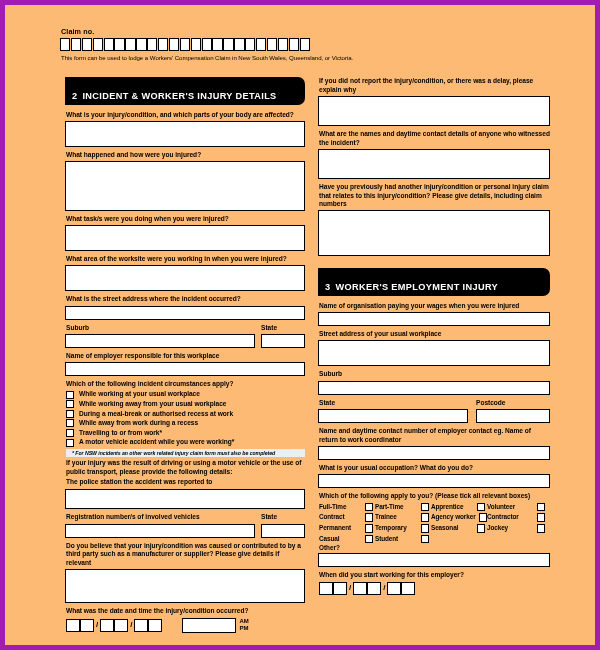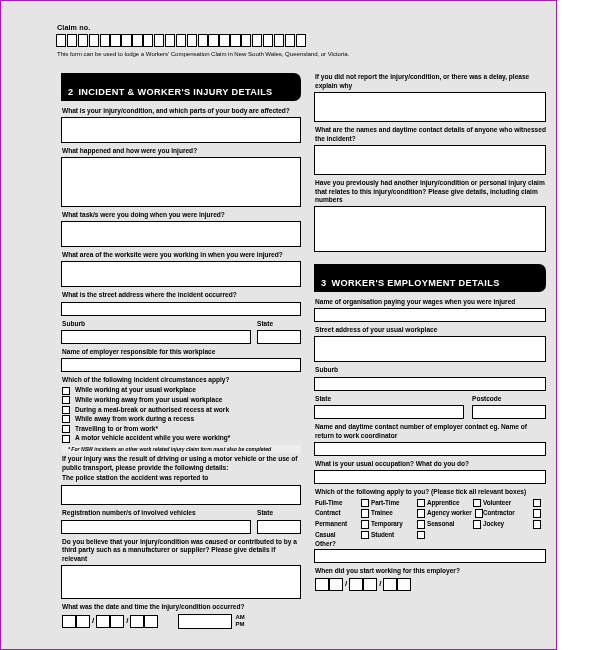--- a/index.html
+++ b/index.html
@@ -7,24 +7,24 @@
     margin: 0;
     padding: 0;
     background: #ffffff;
   }
   body {
     font-family: "Liberation Sans", sans-serif;
     color: #000;
   }
   .page {
     position: relative;
-    width: 557px;
+    width: 600px;
     height: 650px;
-    background: #e5e5e5;
-    border: 1px solid #a21caf;
+    background: #fdba74;
+    border: 5px solid #a21caf;
     box-sizing: border-box;
     overflow: hidden;
   }
   .sheet {
     position: absolute;
     left: 55px;
     top: 22px;
     width: 490px;
     height: 610px;
   }
@@ -390,21 +390,21 @@
         <div class="q first">If you did not report the injury/condition, or there was a delay, please explain why</div>
         <div class="ansbox h30"></div>
 
         <div class="q">What are the names and daytime contact details of anyone who witnessed the incident?</div>
         <div class="ansbox h30"></div>
 
         <div class="q">Have you previously had another injury/condition or personal injury claim that relates to this injury/condition? Please give details, including claim numbers</div>
         <div class="ansbox h46"></div>
 
         <div class="sec-head" style="margin-top:12px">
-          <span class="num">3</span><span>WORKER'S EMPLOYMENT DETAILS</span>
+          <span class="num">3</span><span>WORKER'S EMPLOYMENT INJURY</span>
         </div>
 
         <div class="q first">Name of organisation paying your wages when you were injured</div>
         <div class="ansbox h14"></div>
 
         <div class="q">Street address of your usual workplace</div>
         <div class="ansbox h26"></div>
 
         <div class="q">Suburb</div>
         <div class="ansbox h14"></div>

